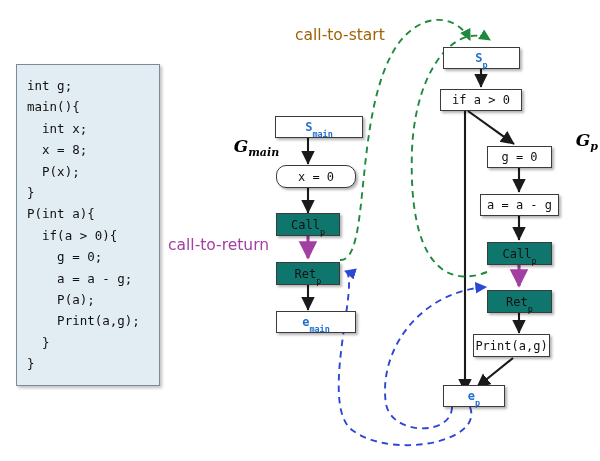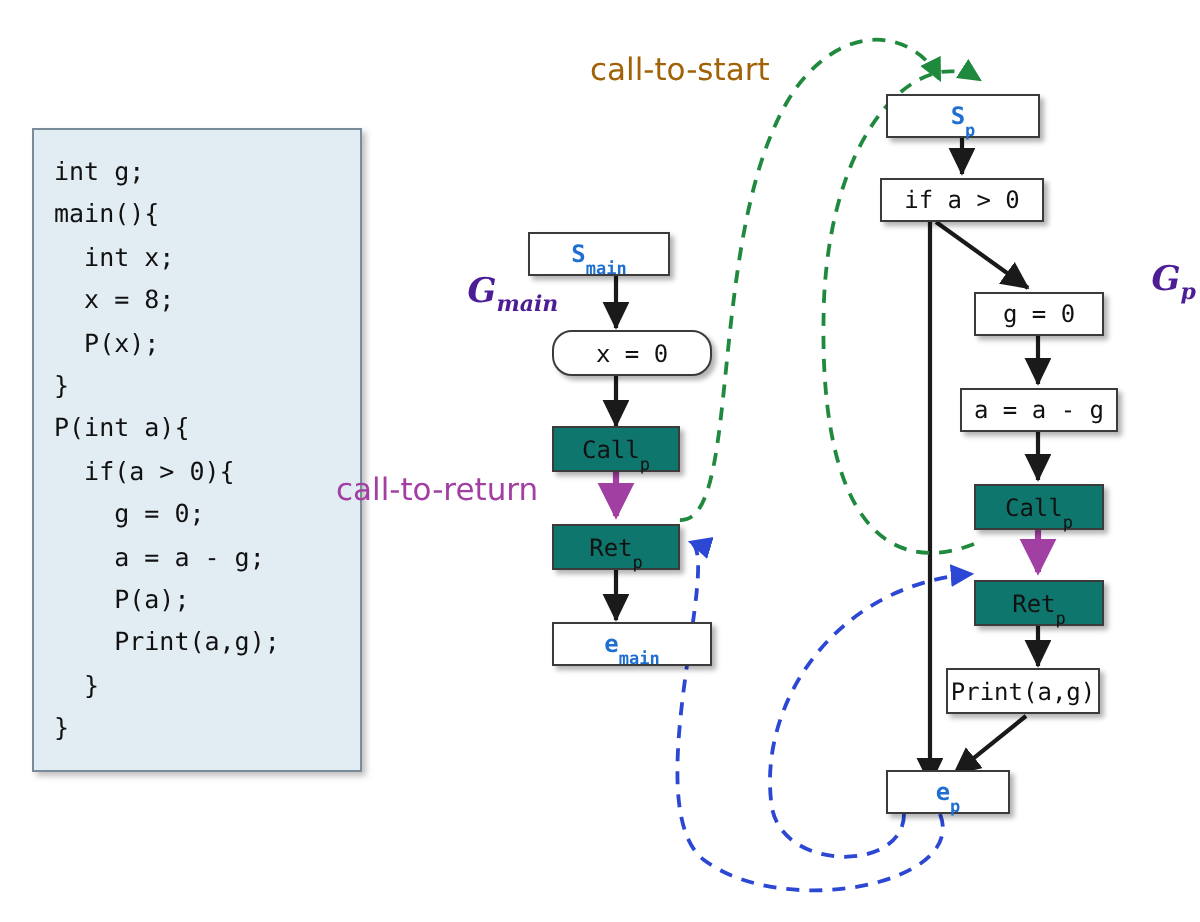--- a/index.html
+++ b/index.html
@@ -9,21 +9,21 @@
     font-family:"DejaVu Sans", sans-serif;
     overflow:hidden;
     position:relative;
   }
   #stage{position:absolute;left:0;top:0;width:600px;height:461px;}
 
   
   .code-panel{
     position:absolute;
     left:16px; top:64px;
-    width:165px; height:322px;
+    width:144px; height:322px;
     background:#e2ecf3;
     border:1px solid #7a8c99;
     box-shadow:2px 2px 3px rgba(0,0,0,.25);
     box-sizing:border-box;
     padding:10px 0 0 10px;
   }
   .code-line{
     font-family:"DejaVu Sans Mono", monospace;
     font-size:12.5px;
     line-height:21.4px;
@@ -48,21 +48,21 @@
     color:#111111;
     white-space:pre;
   }
   .node.pink{background:#0f766e;}
   .node .blue-lbl{color:#1f6fd0;font-weight:bold;}
   .node sub{font-size:8.5px;line-height:0;position:relative;top:3px;}
 
   
   .glabel{
     position:absolute;
-    color:#4c1d95;
+    color:#000000;
     font-family:"DejaVu Serif", serif;
     font-style:italic;
     font-weight:bold;
     font-size:17px;
     white-space:pre;
   }
   .glabel sub{font-size:11px;}
 
   
   .elabel{
@@ -145,21 +145,21 @@
       <path d="M470,407 C484,442 392,460 352,430 C318,404 362,276 345,271"></path>
 
       <path d="M452,407 C452,436 392,436 386,404 C378,352 418,292 486,287"></path>
     </g>
   </svg>
 
   <div class="glabel" style="left:210px;top:116px;">
     <span>G</span><sub>main</sub>
   </div>
 
-  <div class="node" style="left:264px;top:116px;width:71px;height:22px;">
+  <div class="node" style="left:275px;top:116px;width:88px;height:22px;">
     <span class="blue-lbl"><span>S</span><sub>main</sub></span>
   </div>
 
   <div class="node" style="left:276px;top:165px;width:80px;height:23px;border-radius:10px;">
     <span>x = 0</span>
   </div>
 
   <div class="node pink" style="left:276px;top:213px;width:64px;height:23px;">
     <span><span>Call</span><sub>p</sub></span>
   </div>

